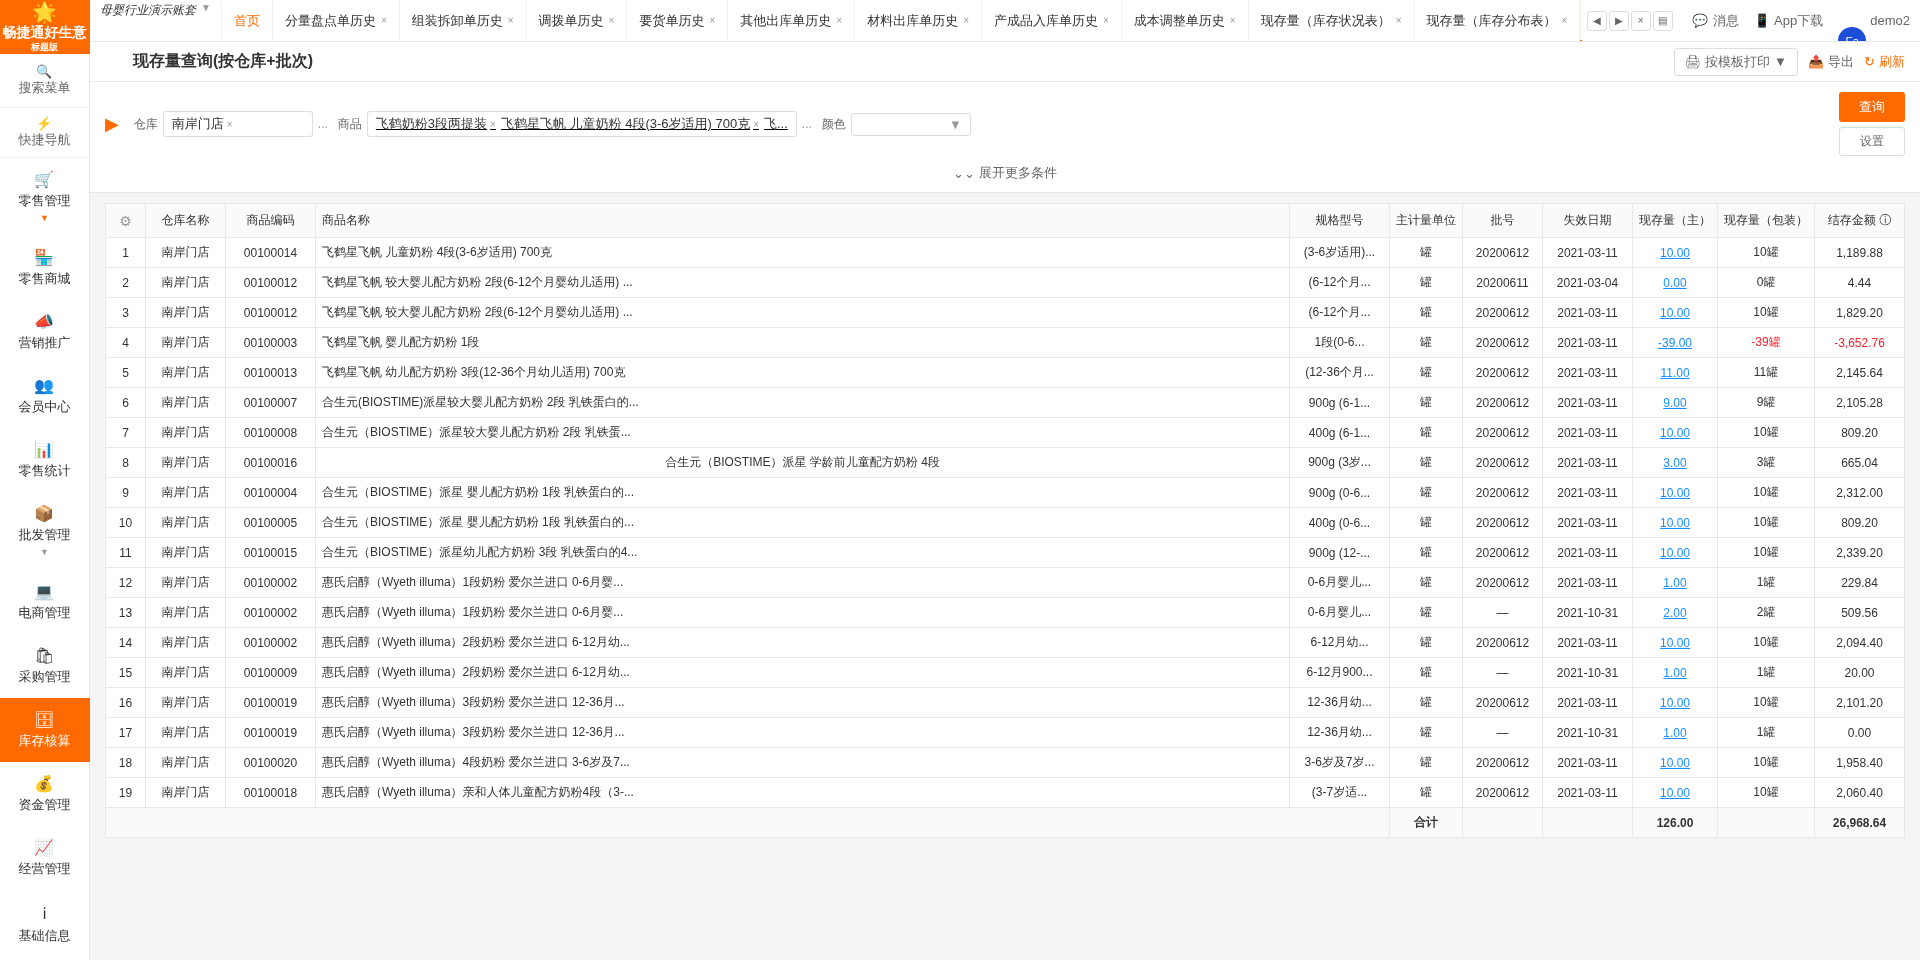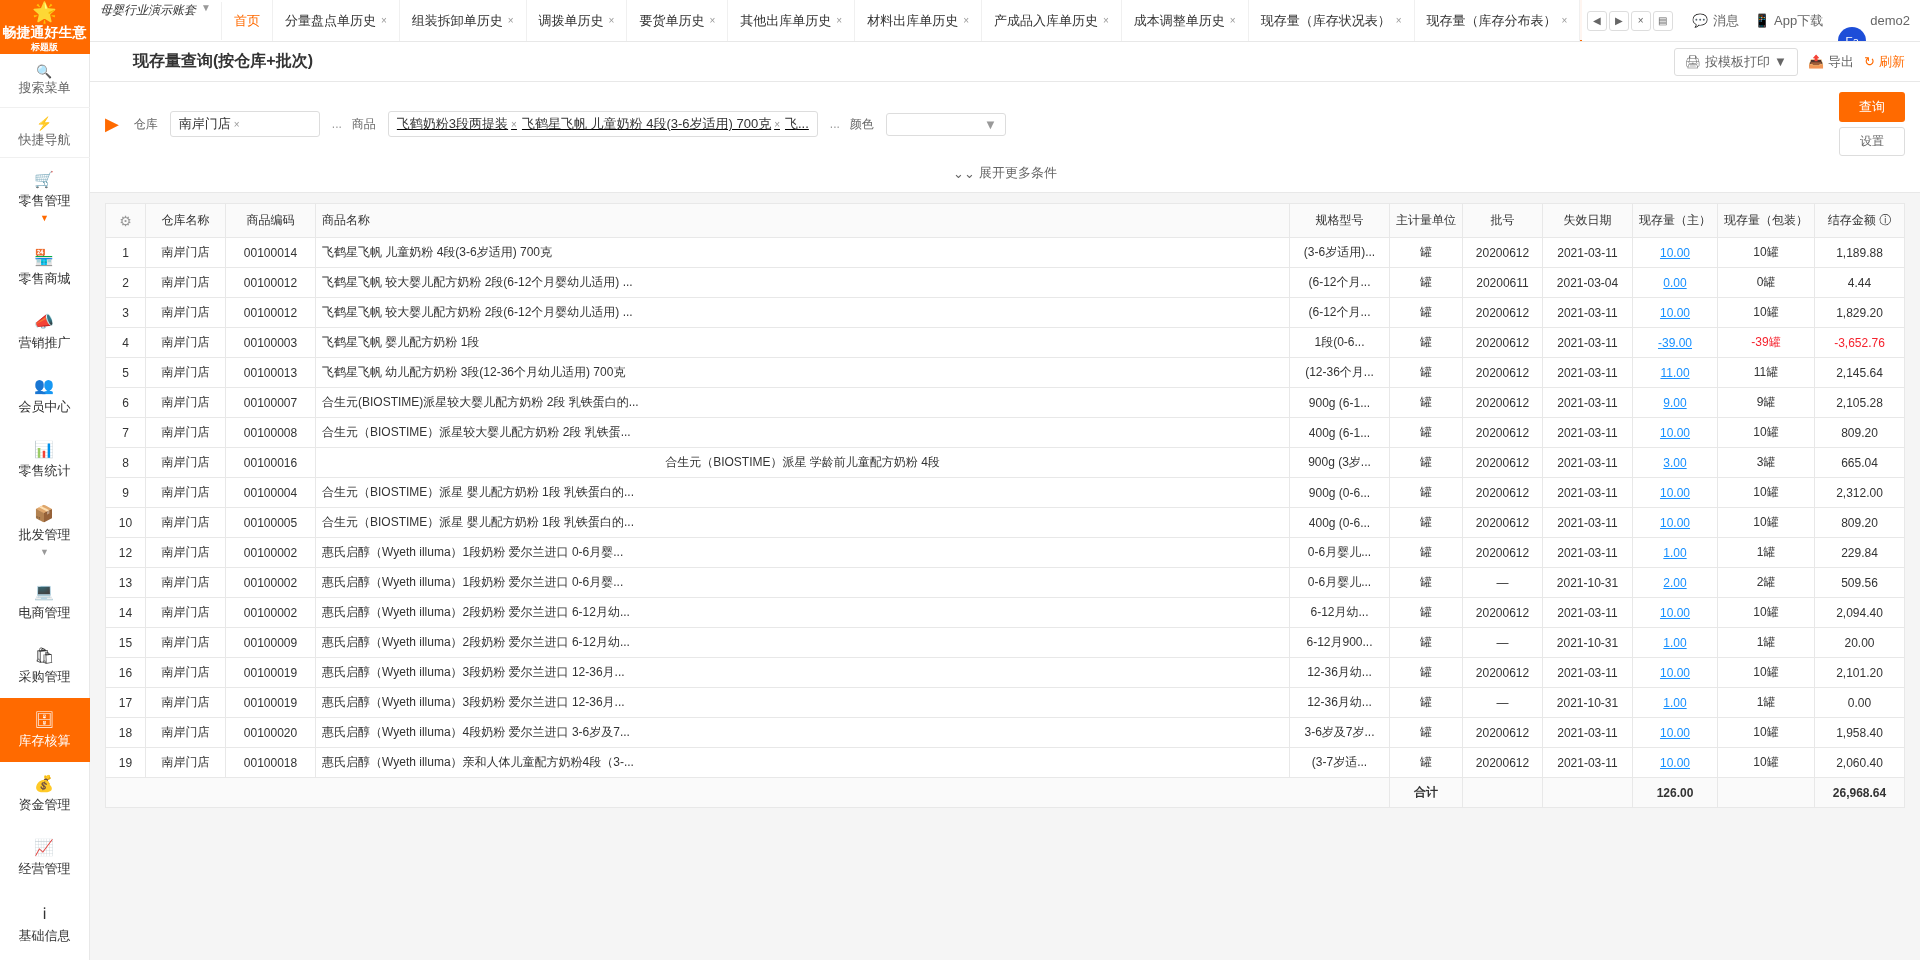--- a/index.html
+++ b/index.html
@@ -33,21 +33,21 @@
     .header-bar { height: 40px; background: #fff; display: flex; align-items: center; padding: 0 15px; border-bottom: 1px solid #e8e8e8; }
     .header-title { font-size: 16px; font-weight: bold; color: #333; flex: 1; margin-left: 28px; }
     .header-actions { display: flex; align-items: center; gap: 10px; }
     .btn-template { display: flex; align-items: center; gap: 4px; color: #666; font-size: 12px; cursor: pointer; border: 1px solid #ddd; padding: 4px 10px; border-radius: 3px; }
     .btn-export { display: flex; align-items: center; gap: 4px; color: #666; font-size: 12px; cursor: pointer; }
     .btn-refresh { display: flex; align-items: center; gap: 4px; color: #ff6a00; font-size: 12px; cursor: pointer; }
 
     
     .filter-area { background: #fff; padding: 10px 15px; border-bottom: 1px solid #e8e8e8; }
     .filter-row { display: flex; align-items: center; gap: 10px; flex-wrap: wrap; }
-    .filter-item { display: flex; align-items: center; gap: 12px; }
+    .filter-item { display: flex; align-items: center; gap: 5px; }
     .filter-label { color: #666; font-size: 12px; white-space: nowrap; }
     .filter-tag-container { display: flex; align-items: center; gap: 5px; border: 1px solid #ddd; border-radius: 3px; padding: 3px 8px; min-width: 150px; flex-wrap: wrap; }
     .filter-tag { background: #fff; color: #333; font-size: 12px; display: flex; align-items: center; gap: 3px; }
     .filter-tag .remove { color: #999; cursor: pointer; font-size: 10px; }
     .filter-ellipsis { color: #999; font-size: 12px; cursor: pointer; }
     .expand-btn { display: flex; align-items: center; gap: 4px; color: #666; font-size: 12px; cursor: pointer; margin: 8px auto 0; width: fit-content; }
 
     
     .table-area { flex: 1; overflow: auto; padding: 0 15px 15px; background: #f5f5f5; }
     .data-table { width: 100%; border-collapse: collapse; background: #fff; margin-top: 10px; }
@@ -451,20 +451,33 @@
     <td style="text-align:left;max-width:280px;overflow:hidden;text-overflow:ellipsis;">合生元（BIOSTIME）派星 婴儿配方奶粉 1段 乳铁蛋白的...</td>
     <td>400g (0-6...</td>
     <td>罐</td>
     <td>20200612</td>
     <td>2021-03-11</td>
     <td class="link">10.00</td>
     <td>10罐</td>
     <td>809.20</td>
   </tr>
           <tr>
+    <td>11</td>
+    <td>南岸门店</td>
+    <td>00100015</td>
+    <td style="text-align:left;max-width:280px;overflow:hidden;text-overflow:ellipsis;">合生元（BIOSTIME）派星幼儿配方奶粉 3段 乳铁蛋白的4...</td>
+    <td>900g (12-...</td>
+    <td>罐</td>
+    <td>20200612</td>
+    <td>2021-03-11</td>
+    <td class="link">10.00</td>
+    <td>10罐</td>
+    <td>2,339.20</td>
+  </tr>
+          <tr>
     <td>12</td>
     <td>南岸门店</td>
     <td>00100002</td>
     <td style="text-align:left;max-width:280px;overflow:hidden;text-overflow:ellipsis;">惠氏启醇（Wyeth illuma）1段奶粉 爱尔兰进口 0-6月婴...</td>
     <td>0-6月婴儿...</td>
     <td>罐</td>
     <td>20200612</td>
     <td>2021-03-11</td>
     <td class="link">1.00</td>
     <td>1罐</td>

